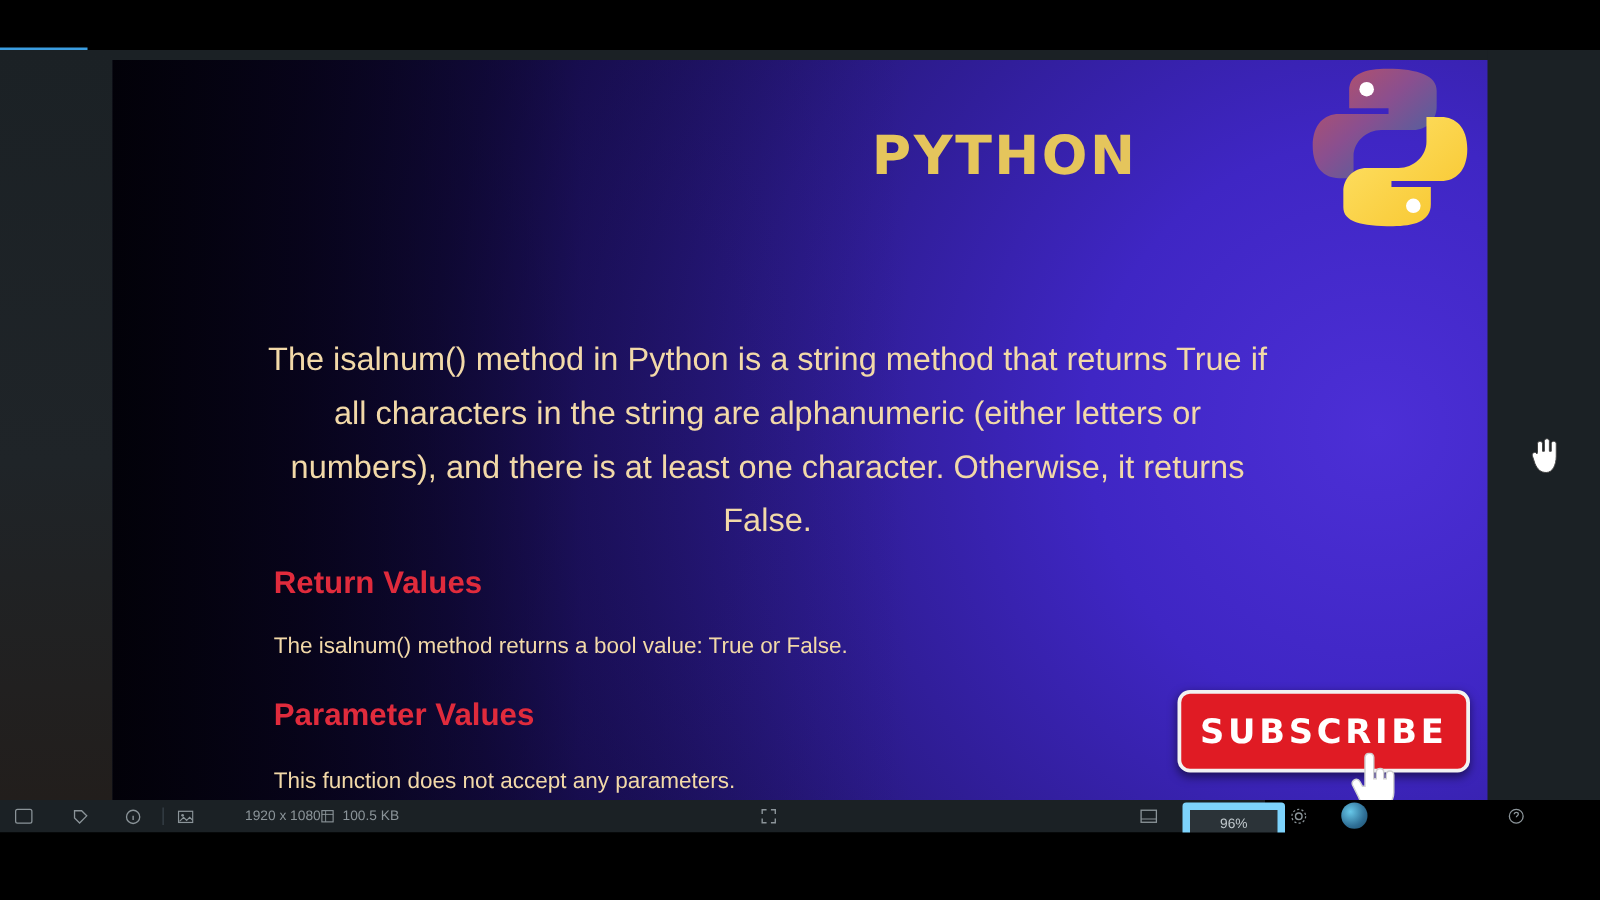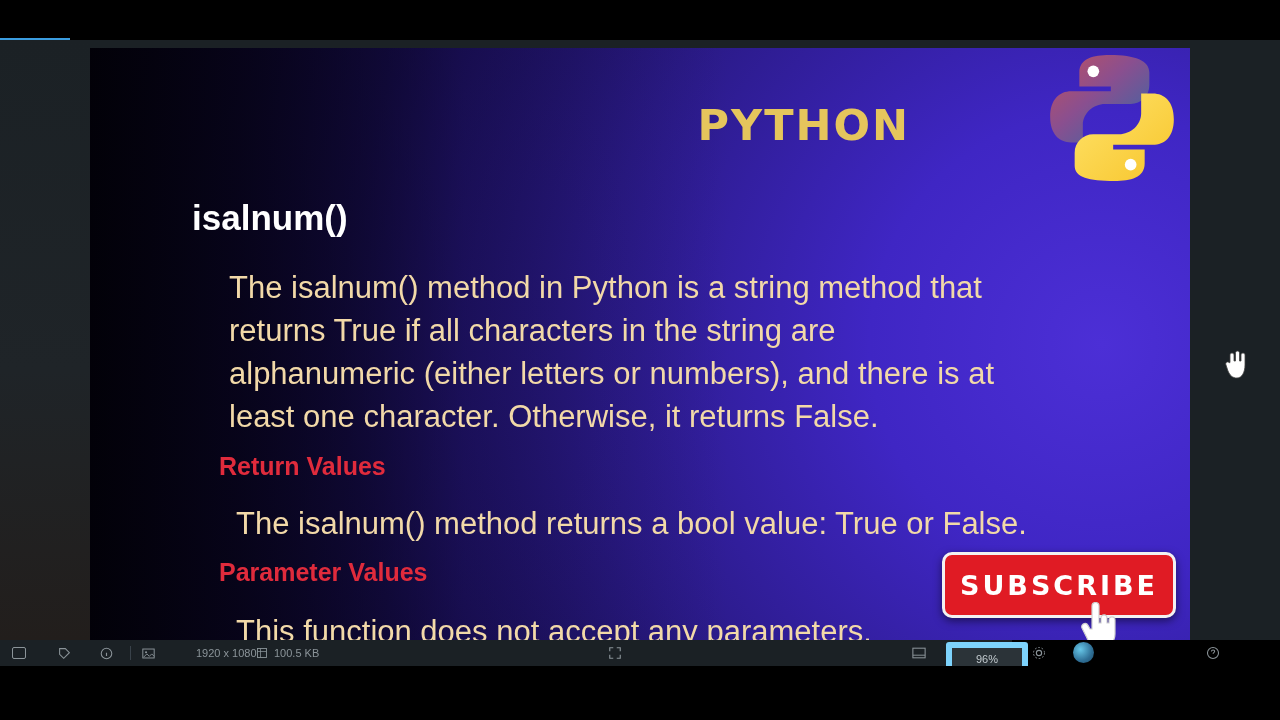--- a/index.html
+++ b/index.html
@@ -92,44 +92,45 @@
     left: 102px;
     top: 150px;
     font-size: 35px;
     font-weight: bold;
     color: #ffffff;
     z-index: 3;
   }
 
   .body-text {
     position: absolute;
-    left: 139px;
+    left: 124px;
     top: 218px;
     width: 800px;
-    font-size: 31px;
+    font-size: 26px;
     line-height: 43px;
     color: #f2d9a8;
     z-index: 3;
+    text-align: center;
   }
 
   .section-head {
     position: absolute;
     left: 129px;
     font-size: 25px;
     font-weight: bold;
     color: #e02b3c;
     z-index: 3;
   }
   .section-head.rv { top: 404px; text-align: center; }
   .section-head.pv { top: 510px; }
 
   .line-text {
     position: absolute;
-    left: 146px;
-    font-size: 31px;
+    left: 129px;
+    font-size: 18px;
     color: #f2d9a8;
     z-index: 3;
   }
   .line-text.rv-val { top: 458px; }
   .line-text.pv-val { top: 566px; }
 
   
   .py-logo {
     position: absolute;
     right: 8px;
@@ -273,21 +274,20 @@
             <stop offset="0%" stop-color="#ffe36b"></stop>
             <stop offset="100%" stop-color="#f7c52b"></stop>
           </linearGradient>
         </defs>
         <path fill="url(#pyBlue)" d="M58 6c-14 0-26 3-26 15v12h27v4H25c-10 0-18 7-18 22s8 22 18 22h10V66c0-10 9-18 19-18h22c9 0 16-7 16-16V21C92 11 80 6 58 6z"></path>
         <circle cx="44" cy="20" r="5" fill="#ffffff"></circle>
         <path fill="url(#pyYellow)" d="M62 114c14 0 26-3 26-15V87H61v-4h34c10 0 18-7 18-22s-8-22-18-22H85v17c0 10-9 18-19 18H44c-9 0-16 7-16 16v11c0 10 12 13 34 13z"></path>
         <circle cx="76" cy="100" r="5" fill="#ffffff"></circle>
       </svg>
 
-      <div class="method-name">isalnum()</div>
 
       <div class="body-text">The isalnum() method in Python is a string method that returns True if all characters in the string are alphanumeric (either letters or numbers), and there is at least one character. Otherwise, it returns False.</div>
 
       <div class="section-head rv">Return Values</div>
       <div class="line-text rv-val">The isalnum() method returns a bool value: True or False.</div>
 
       <div class="section-head pv">Parameter Values</div>
       <div class="line-text pv-val">This function does not accept any parameters.</div>
 
       <div class="subscribe">

